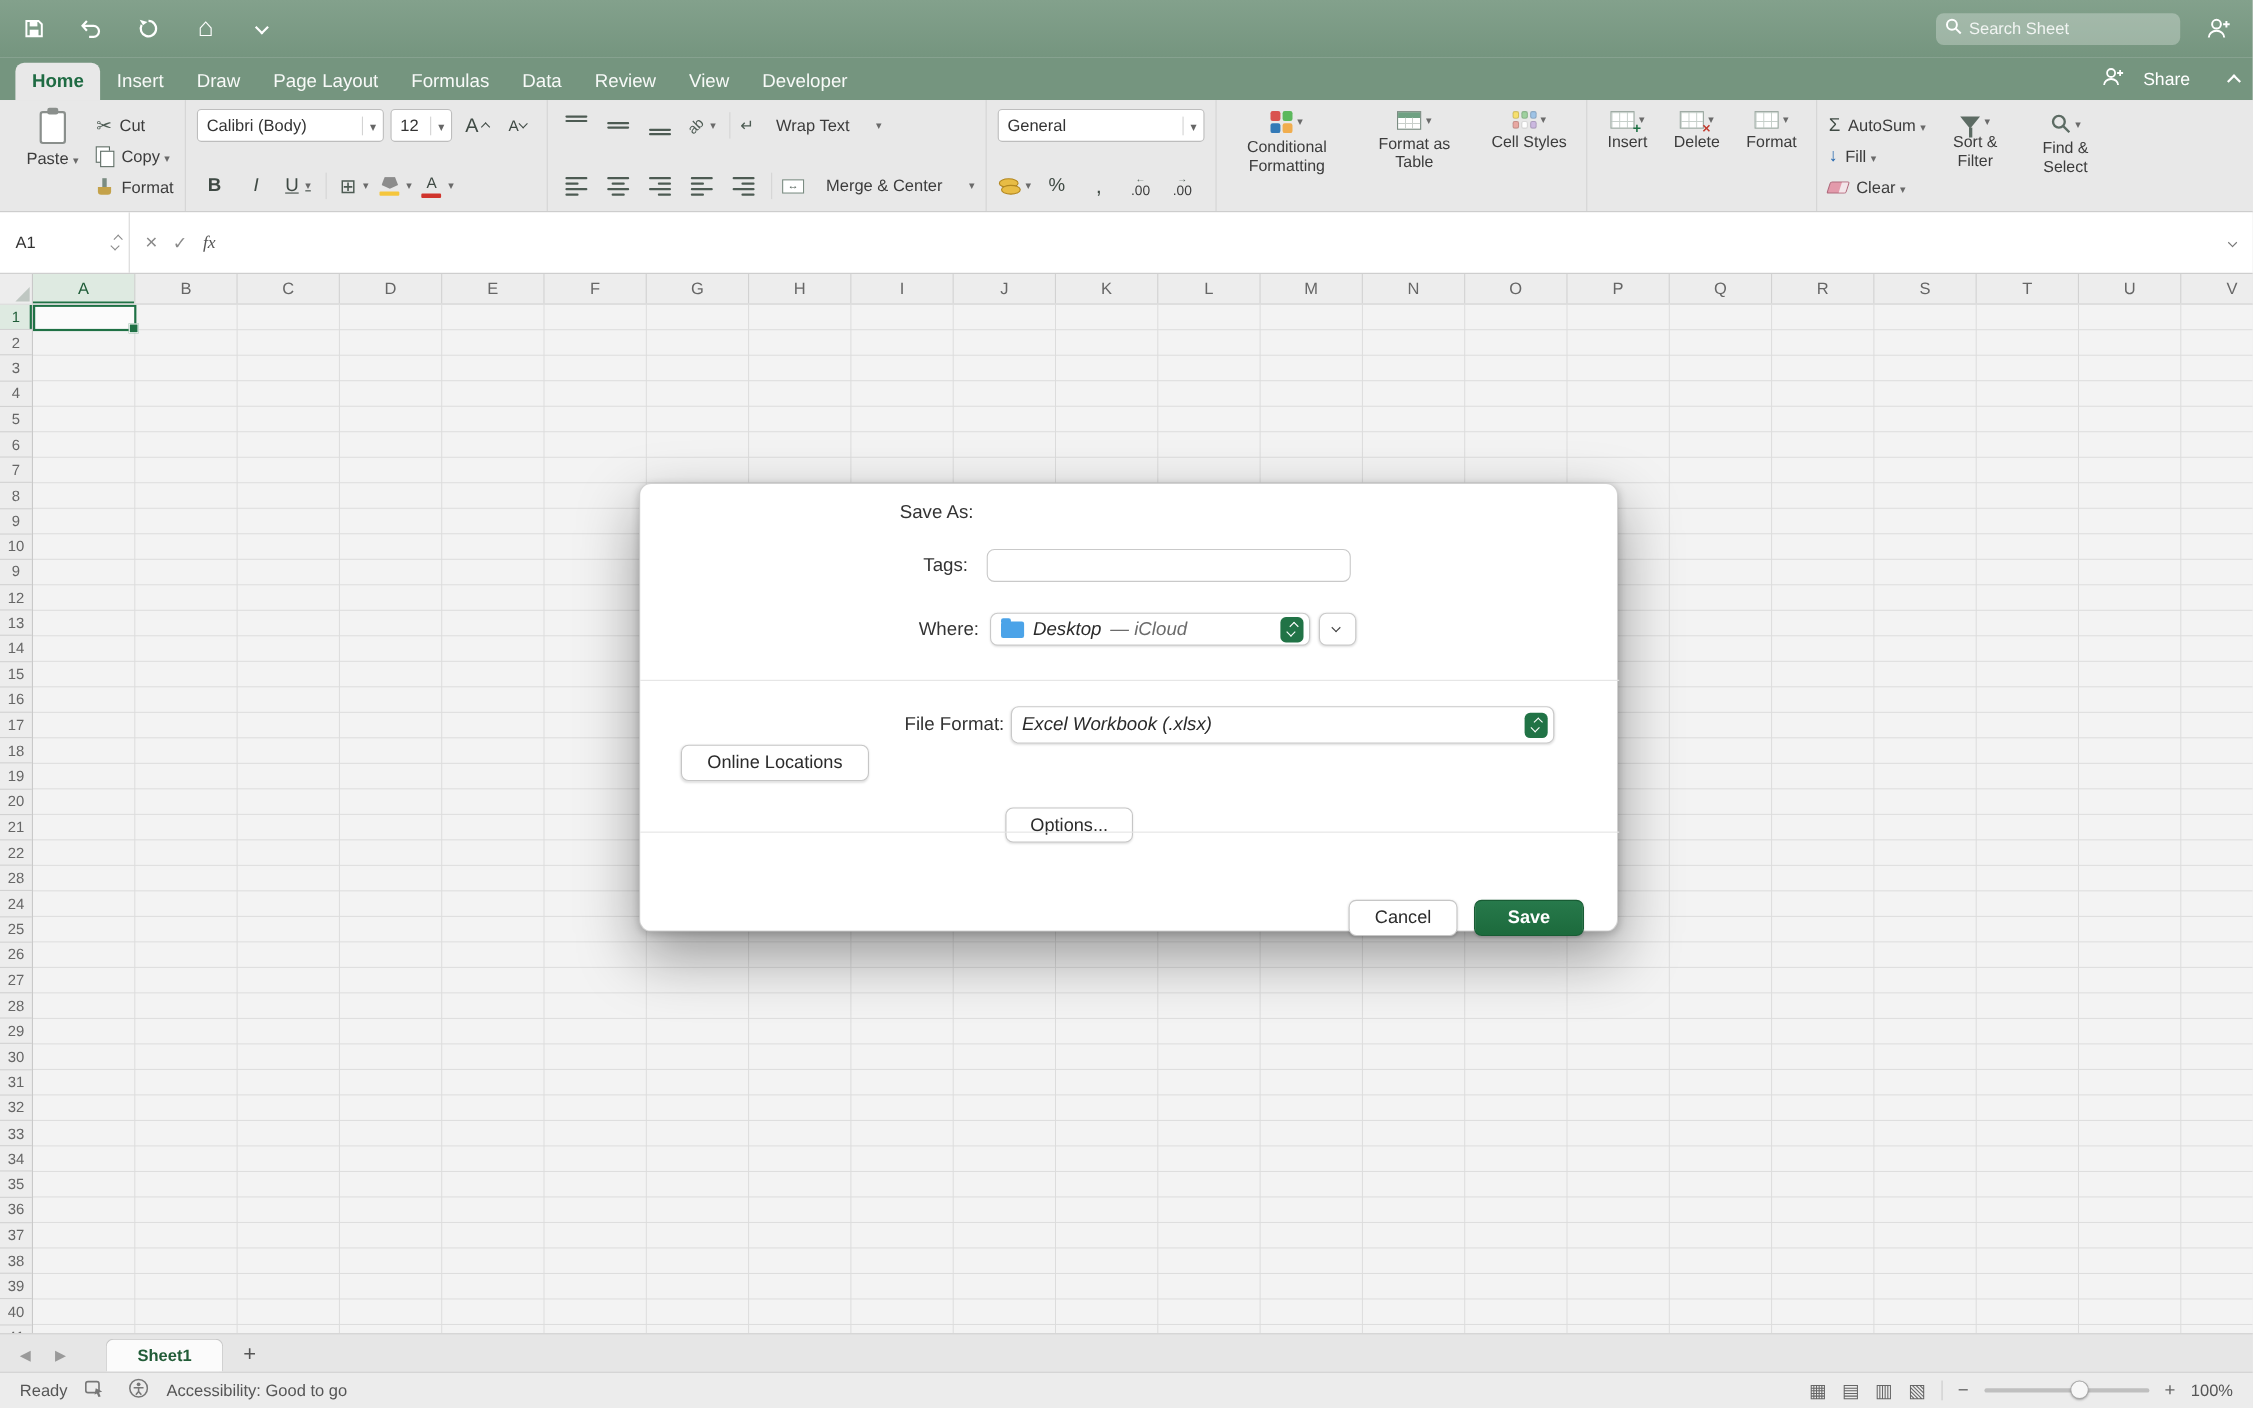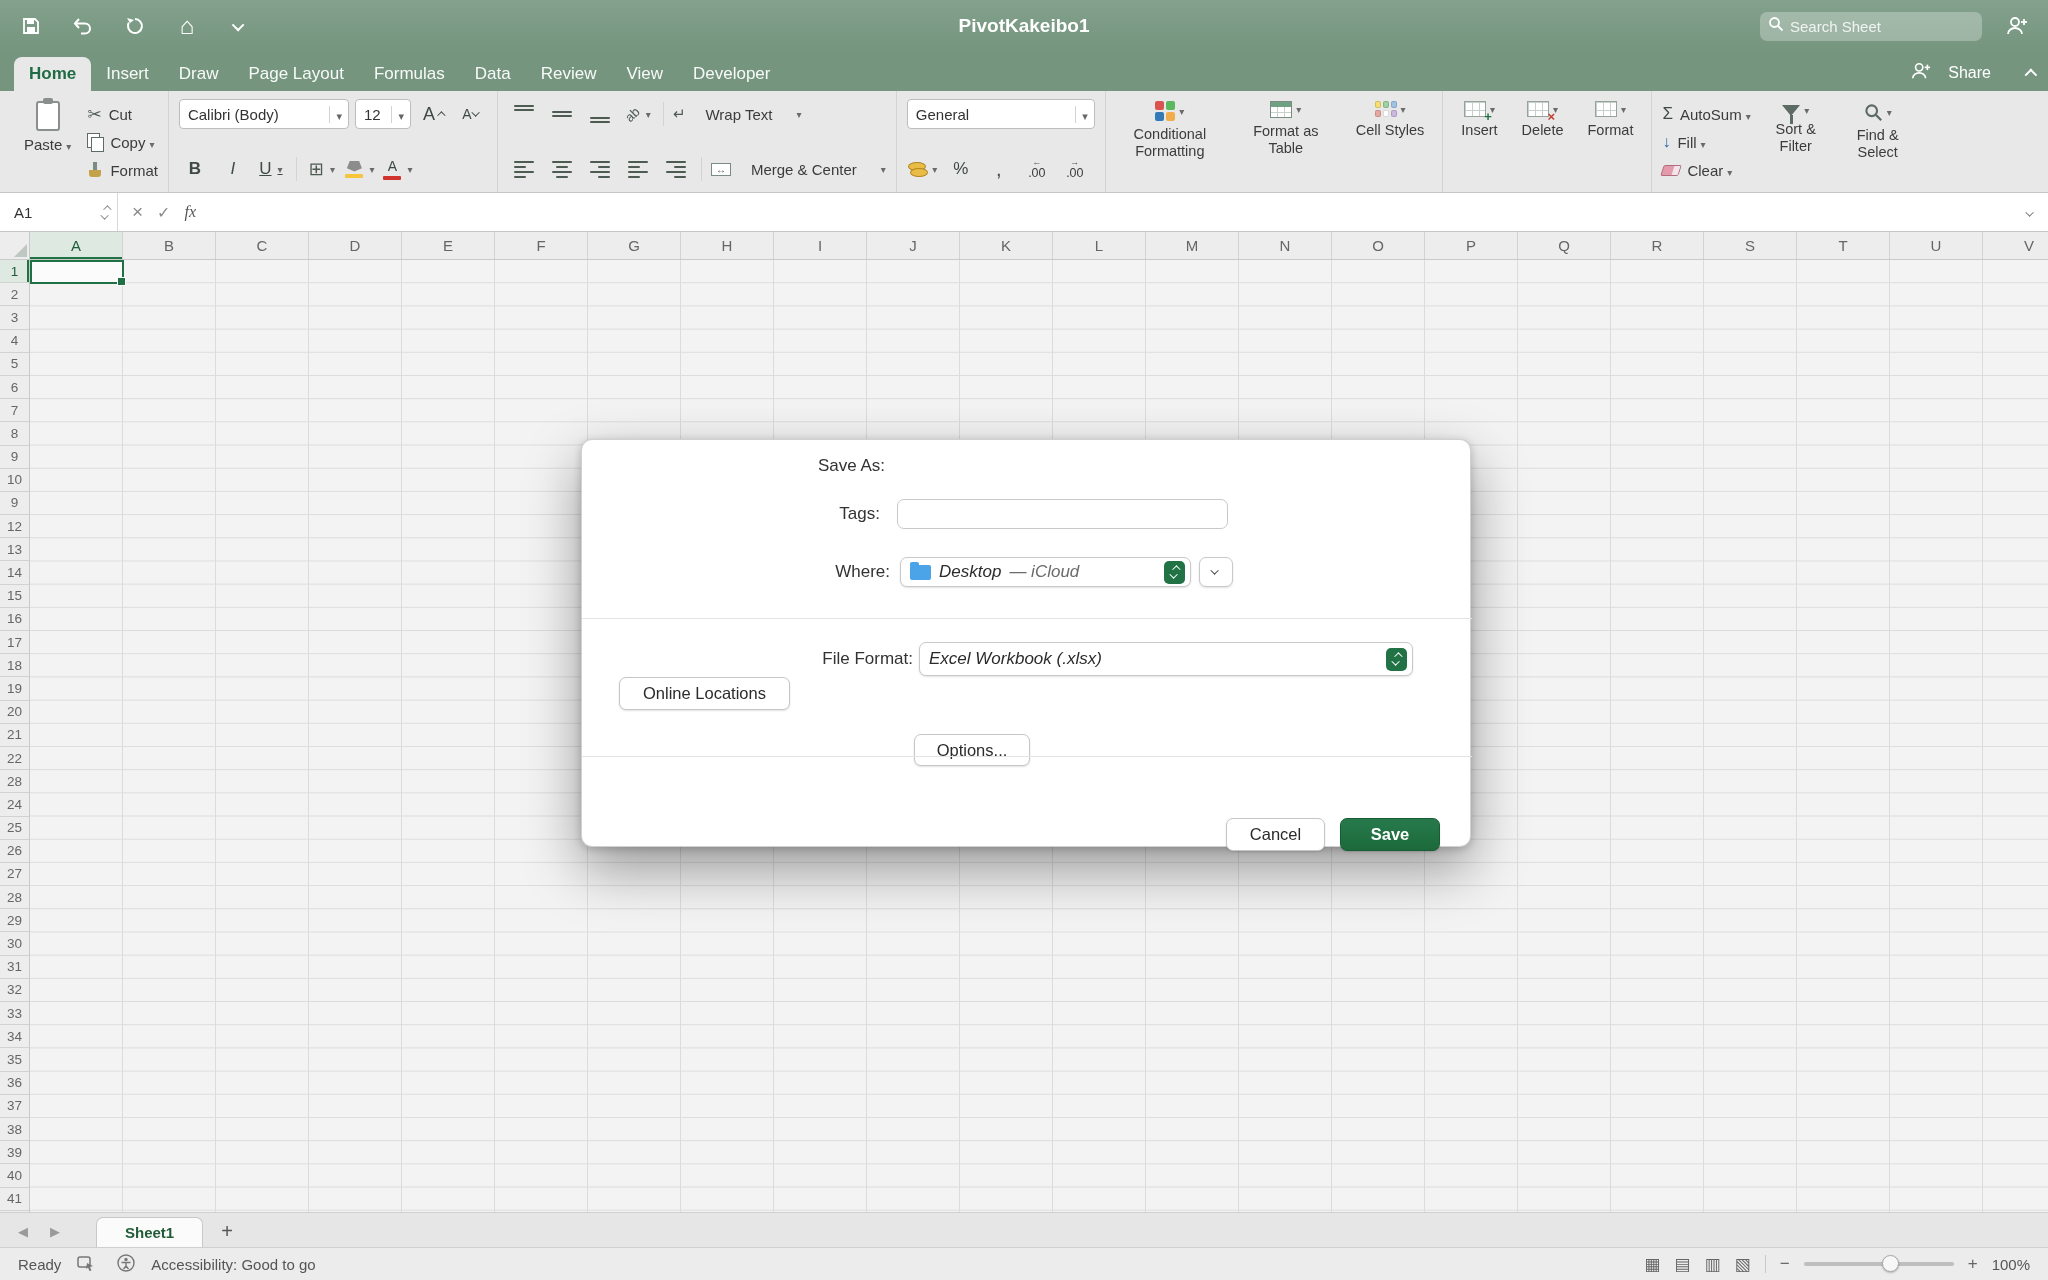--- a/index.html
+++ b/index.html
@@ -122,21 +122,21 @@
   .mbadge.plus { color:#1F7145; } .mbadge.plus::before { content:"+"; }
   .mbadge.x { color:#C23B2E; } .mbadge.x::before { content:"×"; }
   .ic-eraser { width:18px; height:11px; background:#E39AAB; border:1px solid #B06C7E;
     border-radius:2px; transform:skewX(-18deg); position:relative; }
   .ic-eraser::after { content:""; position:absolute; left:10px; top:0; bottom:0; width:6px; background:#F3E6EA; }
   .ic-funnel { width:0; height:0; border-left:9px solid transparent; border-right:9px solid transparent;
     border-top:11px solid #5C6B63; position:relative; }
   .ic-funnel::after { content:""; position:absolute; left:-1.5px; top:-1px; width:3px; height:9px; background:#5C6B63; }
 
   
-  .formulabar { height:39px; background:#fff; border-bottom:1px solid #C6C6C6;
+  .formulabar { height:56px; background:#fff; border-bottom:1px solid #C6C6C6;
     display:flex; align-items:center; flex:0 0 auto; }
   .namebox { width:118px; height:100%; display:flex; align-items:center; padding:0 8px 0 14px;
     border-right:1px solid #D8D8D8; font-size:15px; color:#333; gap:8px; }
   .nb-step { margin-left:auto; display:flex; flex-direction:column; gap:3px; color:#8a8a8a; }
   .fb-icons { display:flex; align-items:center; gap:14px; padding:0 14px; }
   .fbi { color:#8a8a8a; font-size:16px; }
   .gl-x::before { content:"×"; font-size:19px; }
   .gl-check::before { content:"✓"; }
   .gl-fx::before { content:"fx"; font-style:italic; font-family:"Liberation Serif", serif; color:#555; font-size:16px; }
   .fb-input { flex:1; height:100%; }
@@ -237,21 +237,20 @@
         <svg width="20" height="20" viewBox="0 0 20 20">
             <path d="M10 3 a7 7 0 1 1 -6.2 3.6" fill="none" stroke="#fff" stroke-width="2"></path>
             <path d="M2 2 L5 7 L9 4 Z" fill="#fff"></path>
           </svg>
       </span>
       <span class="tbi gl-home"></span>
       <span class="tbi">
           <i class="cv down lightc"></i>
         </span>
     </div>
-    <div class="tb-title">PivotKakeibo1</div>
     <div class="tb-right">
       <label class="searchbox">
         <span>
           <svg width="16" height="16" viewBox="0 0 16 16">
               <circle cx="6.5" cy="6.5" r="4.5" fill="none" stroke="#fff" stroke-width="1.8"></circle>
               <line x1="10" y1="10" x2="14.5" y2="14.5" stroke="#fff" stroke-width="1.8"></line>
             </svg>
         </span>
         <input placeholder="Search Sheet" style="">
       </label>

